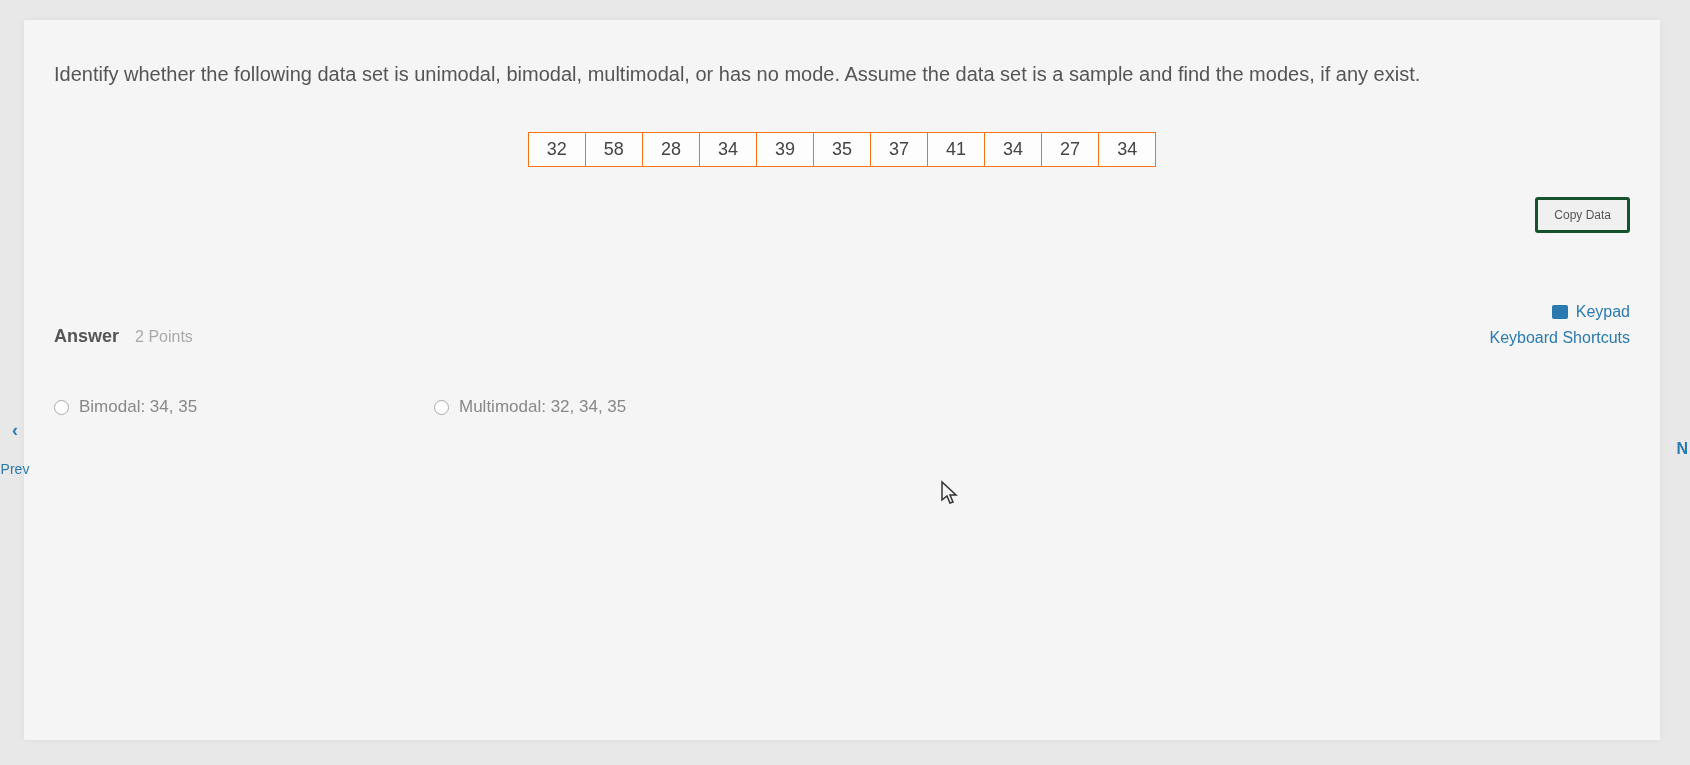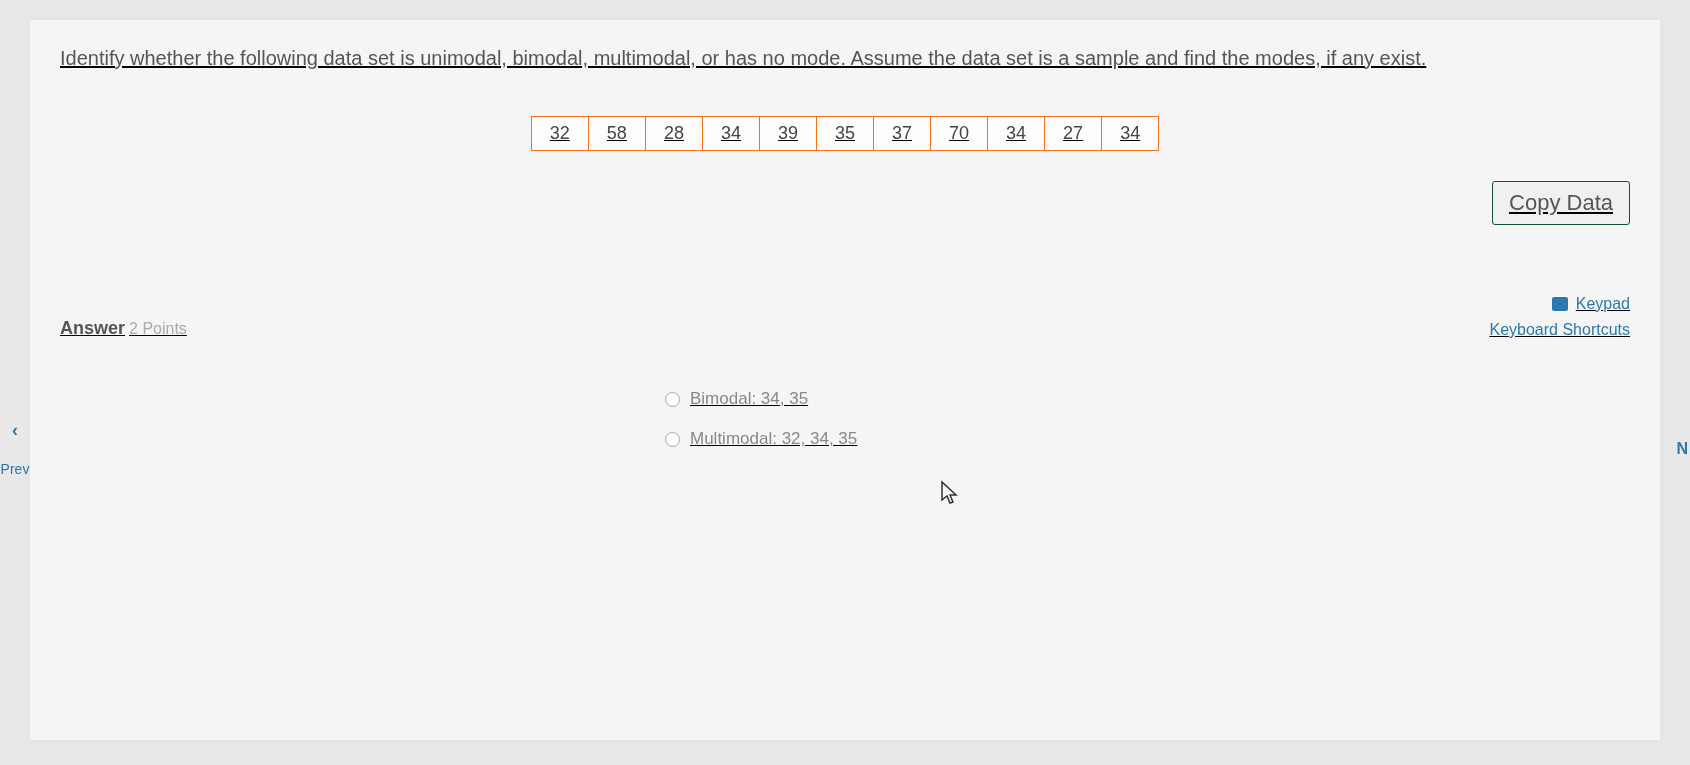--- a/index.html
+++ b/index.html
@@ -10,25 +10,24 @@
     body {
       font-family: Arial, Helvetica, sans-serif;
       background: #e8e8e8;
       width: 1690px;
       height: 765px;
       position: relative;
       overflow: hidden;
     }
     .content-area {
       background: #f5f5f5;
-      margin: 20px 30px 0 30px;
-      padding: 20px 30px;
+      margin: 20px 30px 0 24px;
+      padding: 36px 30px;
       min-height: 720px;
       box-shadow: 0 0 8px rgba(0,0,0,0.05);
-      text-decoration: underline;
     }
     .question-text {
       color: #555;
       font-size: 20px;
       line-height: 1.8;
       margin-bottom: 40px;
     }
     .data-row-wrapper {
       display: flex;
       justify-content: center;
@@ -44,39 +43,39 @@
       color: #444;
       font-size: 18px;
       background: #fdfdfd;
     }
     .copy-row {
       display: flex;
       justify-content: flex-end;
       margin-bottom: 70px;
     }
     .copy-btn {
-      border: 1px solid #14532d;
+      border: 3px solid #14532d;
       background: #f0f0f0;
       padding: 8px 16px;
       color: #555;
-      font-size: 22px;
+      font-size: 12px;
       border-radius: 3px;
       cursor: pointer;
       text-align: right;
     }
     .answer-header {
       display: flex;
       justify-content: space-between;
       align-items: flex-end;
       margin-bottom: 50px;
     }
     .answer-left {
       display: flex;
       align-items: baseline;
-      gap: 4px;
+      gap: 16px;
     }
     .answer-label {
       color: #555;
       font-weight: bold;
       font-size: 18px;
     }
     .points-label {
       color: #aaa;
       font-size: 16px;
     }
@@ -101,21 +100,21 @@
       display: inline-block;
     }
     .shortcuts-link {
       color: #2a7ab0;
       font-size: 16px;
       cursor: pointer;
       text-align: center;
     }
     .options {
       display: flex;
-      flex-direction: column;
+      flex-direction: row;
       align-items: center;
       gap: 20px;
     }
     .option-row {
       display: flex;
       align-items: center;
       gap: 10px;
       width: 360px;
       cursor: pointer;
     }
@@ -182,21 +181,21 @@
     <table class="data-table">
       <tbody>
           <tr id="data-row">
             <td>32</td>
             <td>58</td>
             <td>28</td>
             <td>34</td>
             <td>39</td>
             <td>35</td>
             <td>37</td>
-            <td>70</td>
+            <td>41</td>
             <td>34</td>
             <td>27</td>
             <td>34</td>
           </tr>
     </tbody>
       </table>
   </div>
 
   <div class="copy-row">
     <button class="copy-btn">Copy Data</button>

